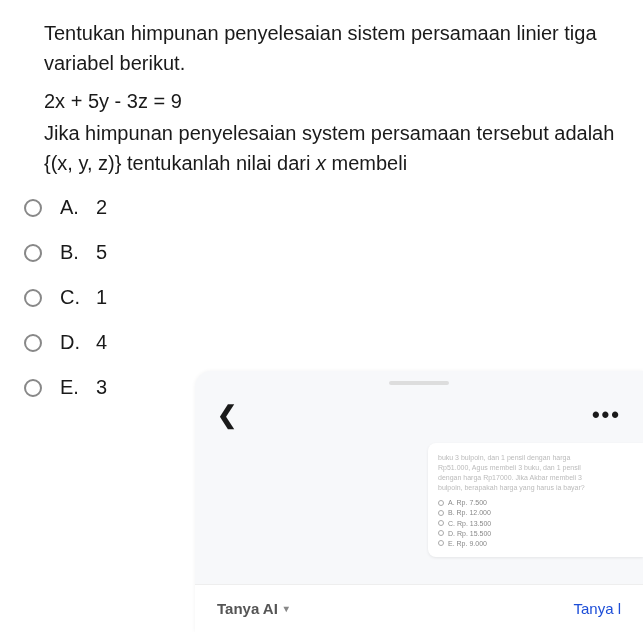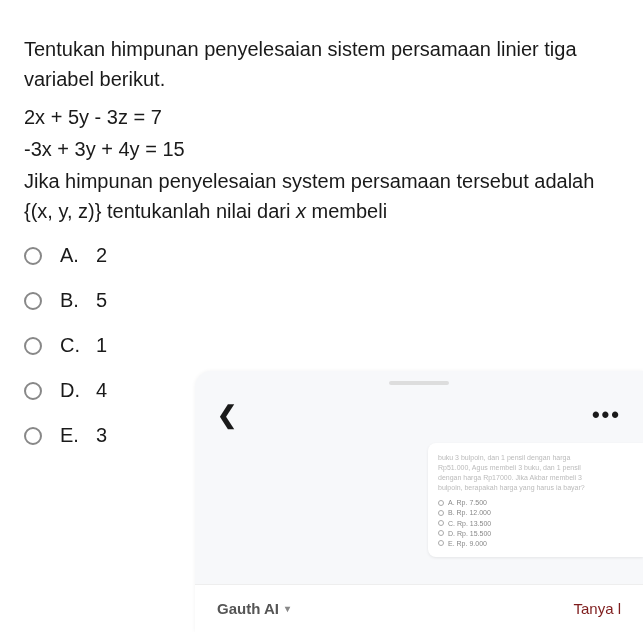--- a/index.html
+++ b/index.html
@@ -1,17 +1,17 @@
 <!DOCTYPE html>
 <html><head>
   <meta charset="utf-8">
   <style>
     * { margin: 0; padding: 0; box-sizing: border-box; }
     body { font-family: Arial, sans-serif; background: #fff; width: 643px; height: 632px; position: relative; overflow: hidden; }
-    .question-area { padding: 34px 24px 0 24px; }
+    .question-area { padding: 18px 24px 0 24px; margin-left: 20px; }
     .question-text { font-size: 20px; color: #1a1a1a; line-height: 1.5; margin-bottom: 8px; }
     .equation { font-size: 20px; color: #1a1a1a; line-height: 1.5; margin-bottom: 2px; }
     .italic { font-style: italic; }
     .options { padding: 10px 24px 0 24px; }
     .option-row { display: flex; align-items: center; margin-bottom: 22px; cursor: pointer; }
     .radio { width: 18px; height: 18px; border: 2px solid #888; border-radius: 50%; margin-right: 18px; flex-shrink: 0; }
     .option-letter { font-size: 20px; color: #1a1a1a; width: 28px; }
     .option-value { font-size: 20px; color: #1a1a1a; margin-left: 8px; }
     .right-panel { position: absolute; left: 195px; top: 371px; width: 448px; background: #f7f8fa; border-radius: 16px 0 0 0; box-shadow: 0 0 4px rgba(0,0,0,0.05); padding: 0; height: 261px; }
     .panel-handle { width: 60px; height: 4px; background: #ddd; border-radius: 2px; margin: 10px auto 14px auto; }
@@ -19,29 +19,28 @@
     .back-chevron { font-size: 24px; font-weight: bold; color: #1a1a1a; cursor: pointer; }
     .dots { font-size: 22px; color: #1a1a1a; letter-spacing: 2px; cursor: pointer; font-weight: bold; }
     .mini-card { position: absolute; right: 0; top: 72px; width: 215px; background: #fff; border-radius: 8px 0 0 8px; padding: 10px 8px 8px 10px; box-shadow: 0 1px 3px rgba(0,0,0,0.08); font-size: 7px; color: #888; line-height: 1.3; }
     .mini-card .blur-line { color: #bbb; filter: blur(0.3px); margin-bottom: 1px; }
     .mini-opts { margin-top: 6px; }
     .mini-opts div { display: flex; align-items: center; margin-bottom: 1px; }
     .mini-radio { width: 6px; height: 6px; border: 1px solid #aaa; border-radius: 50%; margin-right: 4px; }
     .bottom-bar { position: absolute; bottom: 0; left: 0; right: 0; height: 48px; background: #fff; display: flex; align-items: center; justify-content: space-between; padding: 0 22px; border-top: 1px solid #eee; }
     .gauth-label { font-size: 15px; color: #555; font-weight: 600; display: flex; align-items: center; cursor: pointer; }
     .gauth-label .caret { font-size: 10px; margin-left: 6px; color: #888; }
-    .tanya { font-size: 15px; color: #7f1d1d; font-weight: 500; cursor: pointer; }
+    .tanya { font-size: 15px; color: #1d4ed8; font-weight: 500; cursor: pointer; }
   </style>
 </head>
 <body>
 
 <div class="question-area">
   <div class="question-text">Tentukan himpunan penyelesaian sistem persamaan linier tiga variabel berikut.</div>
-  <div class="equation">2x + 5y - 3z = 7</div>
-  <div class="equation">-3x + 3y + 4y = 15</div>
+  <div class="equation">2x + 5y - 3z = 9</div>
   <div class="question-text">
     <span>Jika himpunan penyelesaian system persamaan tersebut adalah {(x, y, z)} tentukanlah nilai dari </span><span class="italic">x</span><span> membeli</span>
   </div>
 </div>
 
 <div class="options">
   <div class="option-row">
     <span class="radio"></span>
     <span class="option-letter">A.</span>
     <span class="option-value">2</span>
@@ -97,18 +96,18 @@
           <span>D.  Rp. 15.500</span>
         </div>
       <div>
           <span class="mini-radio"></span>
           <span>E.  Rp. 9.000</span>
         </div>
     </div>
   </div>
   <div class="bottom-bar">
     <div class="gauth-label">
-      <span>Gauth AI</span>
+      <span>Tanya AI</span>
       <span class="caret">▾</span>
     </div>
     <div class="tanya">Tanya l</div>
   </div>
 </div>
 
 </body></html>

